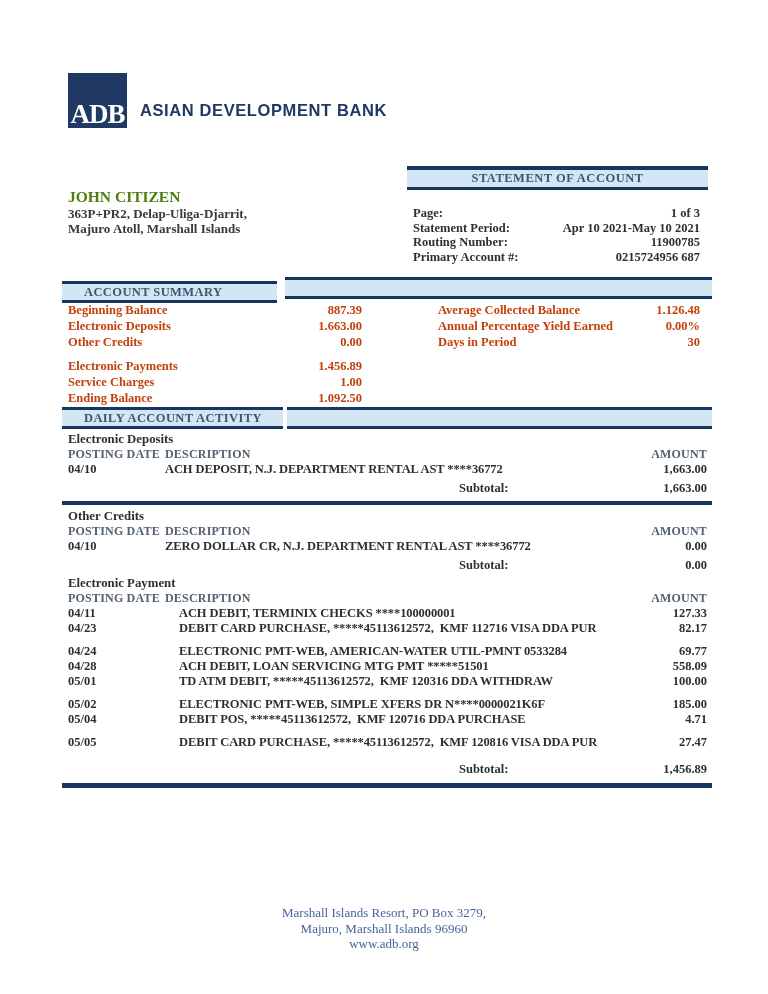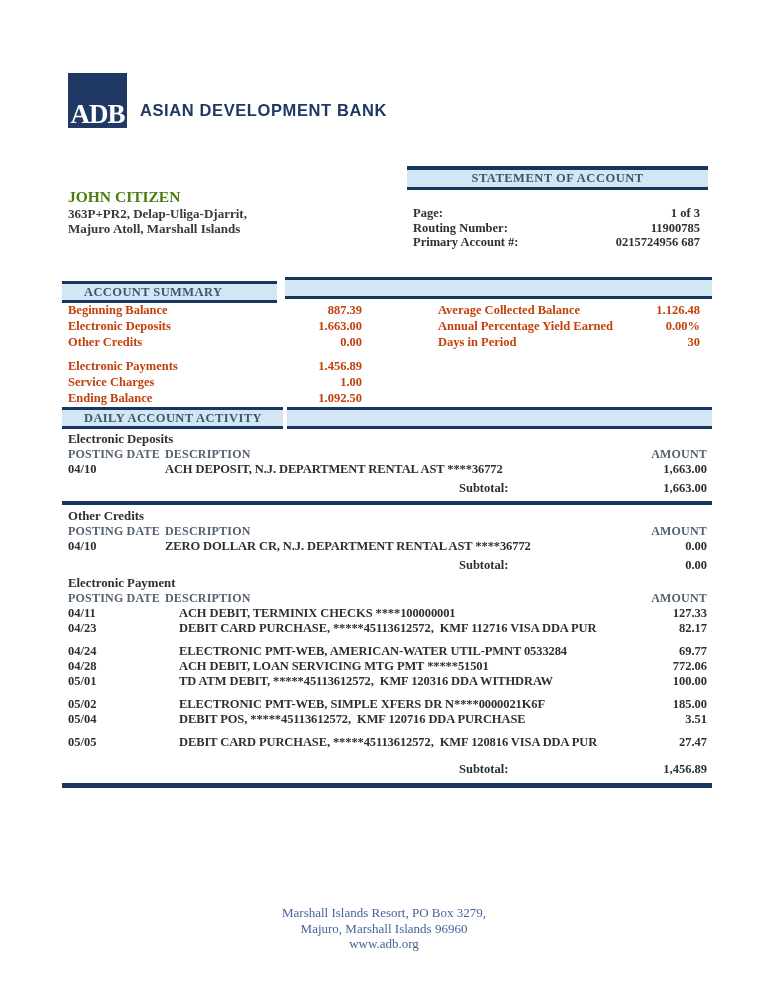--- a/index.html
+++ b/index.html
@@ -84,20 +84,24 @@
   <div class="stmt-box">
     <div class="stmt-band">
       <span class="stmt-band-title">STATEMENT OF ACCOUNT</span>
     </div>
     <div class="stmt-rows">
       <div class="stmt-row">
         <span class="lbl">Page:</span>
         <span class="val">1 of 3</span>
       </div>
       <div class="stmt-row">
+        <span class="lbl">Statement Period:</span>
+        <span class="val">Apr 10 2021-May 10 2021</span>
+      </div>
+      <div class="stmt-row">
         <span class="lbl">Routing Number:</span>
         <span class="val">11900785</span>
       </div>
       <div class="stmt-row">
         <span class="lbl">Primary Account #:</span>
         <span class="val">0215724956 687</span>
       </div>
     </div>
   </div>
 
@@ -217,37 +221,37 @@
       </div>
       <div class="gap"></div>
       <div class="tx indent">
         <span class="d">04/24</span>
         <span class="t">ELECTRONIC PMT-WEB, AMERICAN-WATER UTIL-PMNT 0533284</span>
         <span class="a">69.77</span>
       </div>
       <div class="tx indent">
         <span class="d">04/28</span>
         <span class="t">ACH DEBIT, LOAN SERVICING MTG PMT *****51501</span>
-        <span class="a">772.06</span>
+        <span class="a">558.09</span>
       </div>
       <div class="tx indent">
         <span class="d">05/01</span>
         <span class="t">TD ATM DEBIT, *****45113612572,  KMF 120316 DDA WITHDRAW</span>
         <span class="a">100.00</span>
       </div>
       <div class="gap"></div>
       <div class="tx indent">
         <span class="d">05/02</span>
         <span class="t">ELECTRONIC PMT-WEB, SIMPLE XFERS DR N****0000021K6F</span>
         <span class="a">185.00</span>
       </div>
       <div class="tx indent">
         <span class="d">05/04</span>
         <span class="t">DEBIT POS, *****45113612572,  KMF 120716 DDA PURCHASE</span>
-        <span class="a">3.51</span>
+        <span class="a">4.71</span>
       </div>
       <div class="gap"></div>
       <div class="tx indent">
         <span class="d">05/05</span>
         <span class="t">DEBIT CARD PURCHASE, *****45113612572,  KMF 120816 VISA DDA PUR</span>
         <span class="a">27.47</span>
       </div>
 
       <div class="subrow pushed">
         <span class="s-lbl">Subtotal:</span>

